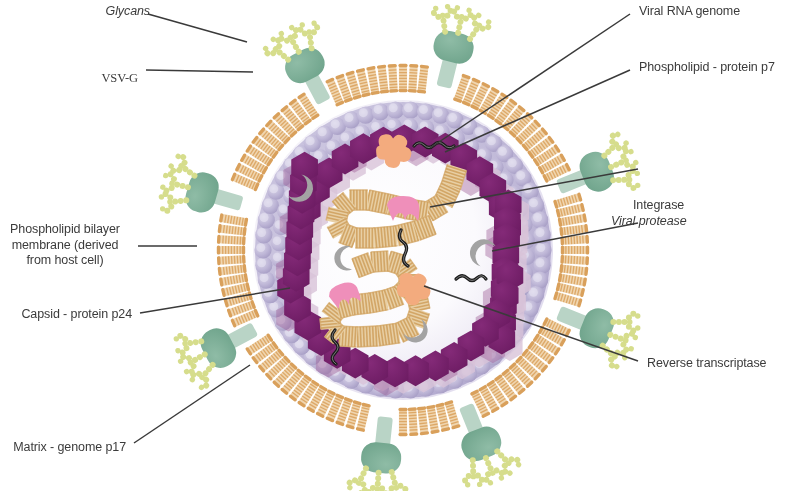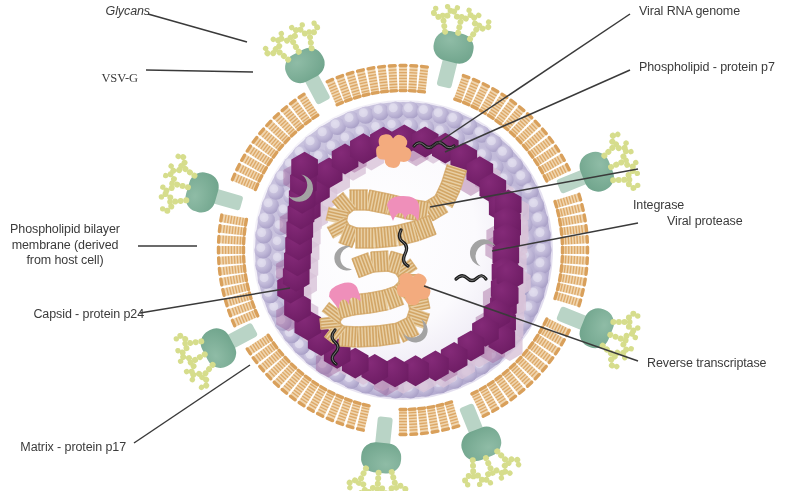--- a/index.html
+++ b/index.html
@@ -2205,22 +2205,22 @@
         <line x1="638" y1="361" x2="424" y2="286" stroke="#3a3a3a" stroke-width="1.5"></line>
       </g>
   </svg>
 
   <div id="label-host">
       <div class="label-text right-align" style="top: 4px; left: 10px; width: 140px; padding-right: 0px; font-style: italic;">Glycans</div>
       <div class="label-text right-align" style="top: 71px; left: 0px; width: 138px; padding-right: 0px; font-family: Liberation Serif, serif;">VSV-G</div>
       <div class="label-text right-align" style="top: 222px; left: 0px; width: 130px; padding-right: 0px; text-align: center;">Phospholipid bilayer
 membrane (derived
 from host cell)</div>
-      <div class="label-text right-align" style="top: 307px; left: 0px; width: 132px; padding-right: 0px; margin-left: 12px;">Capsid - protein p24</div>
-      <div class="label-text right-align" style="top: 440px; left: 0px; width: 126px; padding-right: 0px;">Matrix - protein p17</div>
+      <div class="label-text right-align" style="top: 307px; left: 0px; width: 132px; padding-right: 0px;">Capsid - protein p24</div>
+      <div class="label-text right-align" style="top: 440px; left: 0px; width: 126px; padding-right: 0px;">Matrix - genome p17</div>
       <div class="label-text" style="top: 4px; left: 639px;">Viral RNA genome</div>
       <div class="label-text" style="top: 60px; left: 639px;">Phospholipid - protein p7</div>
       <div class="label-text" style="top: 160px; left: 633px; margin-top: 38px;">Integrase</div>
-      <div class="label-text" style="top: 214px; left: 667px;">Viral protease</div>
+      <div class="label-text" style="top: 214px; left: 611px; font-style: italic;">Viral protease</div>
       <div class="label-text" style="top: 356px; left: 647px; text-align: right;">Reverse transcriptase</div>
     </div>
 
 </div>
 
 </body></html>

